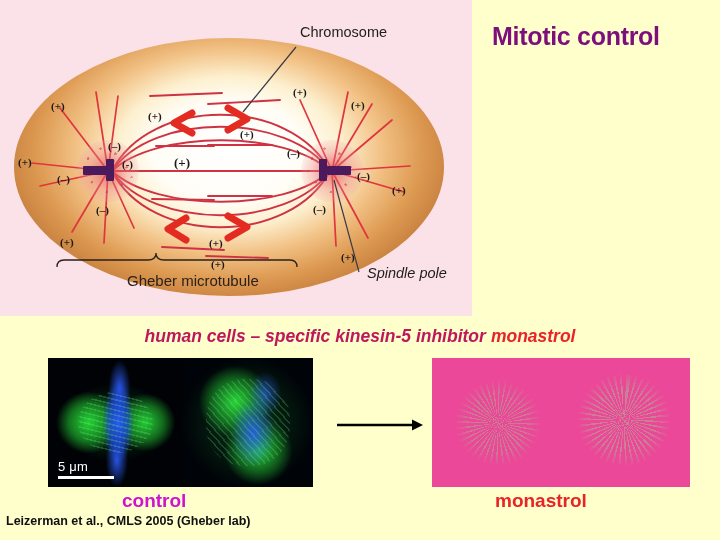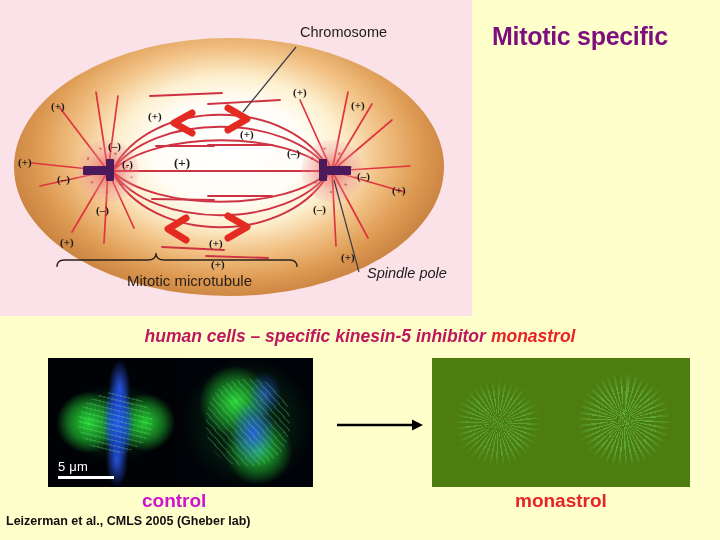--- a/index.html
+++ b/index.html
@@ -142,21 +142,21 @@
     display: flex;
     background: #000;
   }
   #control-group { left: 48px; width: 265px; }
   #monastrol-group { left: 432px; width: 258px; }
 
   .micro-panel {
     position: relative;
     height: 129px;
     overflow: hidden;
-    background: #4d7c0f;
+    background: #ec4899;
   }
   #control-panel-a { width: 135px; }
   #control-panel-b { width: 130px; }
   #monastrol-panel-a { width: 132px; }
   #monastrol-panel-b { width: 126px; }
 
   .spindle-img { position: absolute; inset: 0; }
 
   
   #control-panel-a .spindle-img {
@@ -270,40 +270,39 @@
     height: 14px;
   }
 
   
   .condition-label {
     position: absolute;
     top: 490px;
     font-size: 19px;
     font-weight: bold;
     white-space: nowrap;
-    margin-left: 20px;
   }
   #label-control { left: 122px; color: #d012d0; }
   #label-monastrol { left: 495px; color: #e8232a; }
 
   
   #citation {
     position: absolute;
     left: 6px;
     top: 514px;
     font-size: 12.5px;
     font-weight: bold;
     color: #101010;
     white-space: nowrap;
   }
 </style>
 </head>
 <body>
 
-<div id="slide-title">Mitotic specific</div>
+<div id="slide-title">Mitotic control</div>
 
 <div id="diagram-panel">
 
   <div id="cell-body"></div>
 
   <svg id="mt-svg" viewBox="0 0 472 316">
     <g stroke="#cf3242" stroke-width="1.9" fill="none" stroke-linecap="round">
 
       <path d="M112,171 C150,96 290,96 330,171"></path>
       <path d="M112,171 C152,112 288,112 330,171"></path>
@@ -388,21 +387,21 @@
   <div class="polarity" style="left:293px; top:86px;">(+)</div>
   <div class="polarity" style="left:351px; top:99px;">(+)</div>
   <div class="polarity" style="left:392px; top:184px;">(+)</div>
   <div class="polarity" style="left:341px; top:251px;">(+)</div>
   <div class="polarity" style="left:287px; top:147px;">(–)</div>
   <div class="polarity" style="left:313px; top:203px;">(–)</div>
   <div class="polarity" style="left:357px; top:170px;">(–)</div>
 
   <div class="callout" style="left:300px; top:24px;">Chromosome</div>
   <div class="callout" style="left:367px; top:265px;font-style:italic;">Spindle pole</div>
-  <div class="callout" id="label-spindle-microtubule" style="left:127px; top:272px;">Mitotic microtubule</div>
+  <div class="callout" id="label-spindle-microtubule" style="left:127px; top:272px;">Gheber microtubule</div>
 </div>
 
 <div id="experiment-caption">
   <span id="caption-main">human cells – specific kinesin-5 inhibitor</span><span id="caption-drug">monastrol</span>
 </div>
 
 <div class="micrograph-group" id="control-group">
   <div class="micro-panel" id="control-panel-a">
     <div class="spindle-img"></div>
     <div class="striations"></div>

